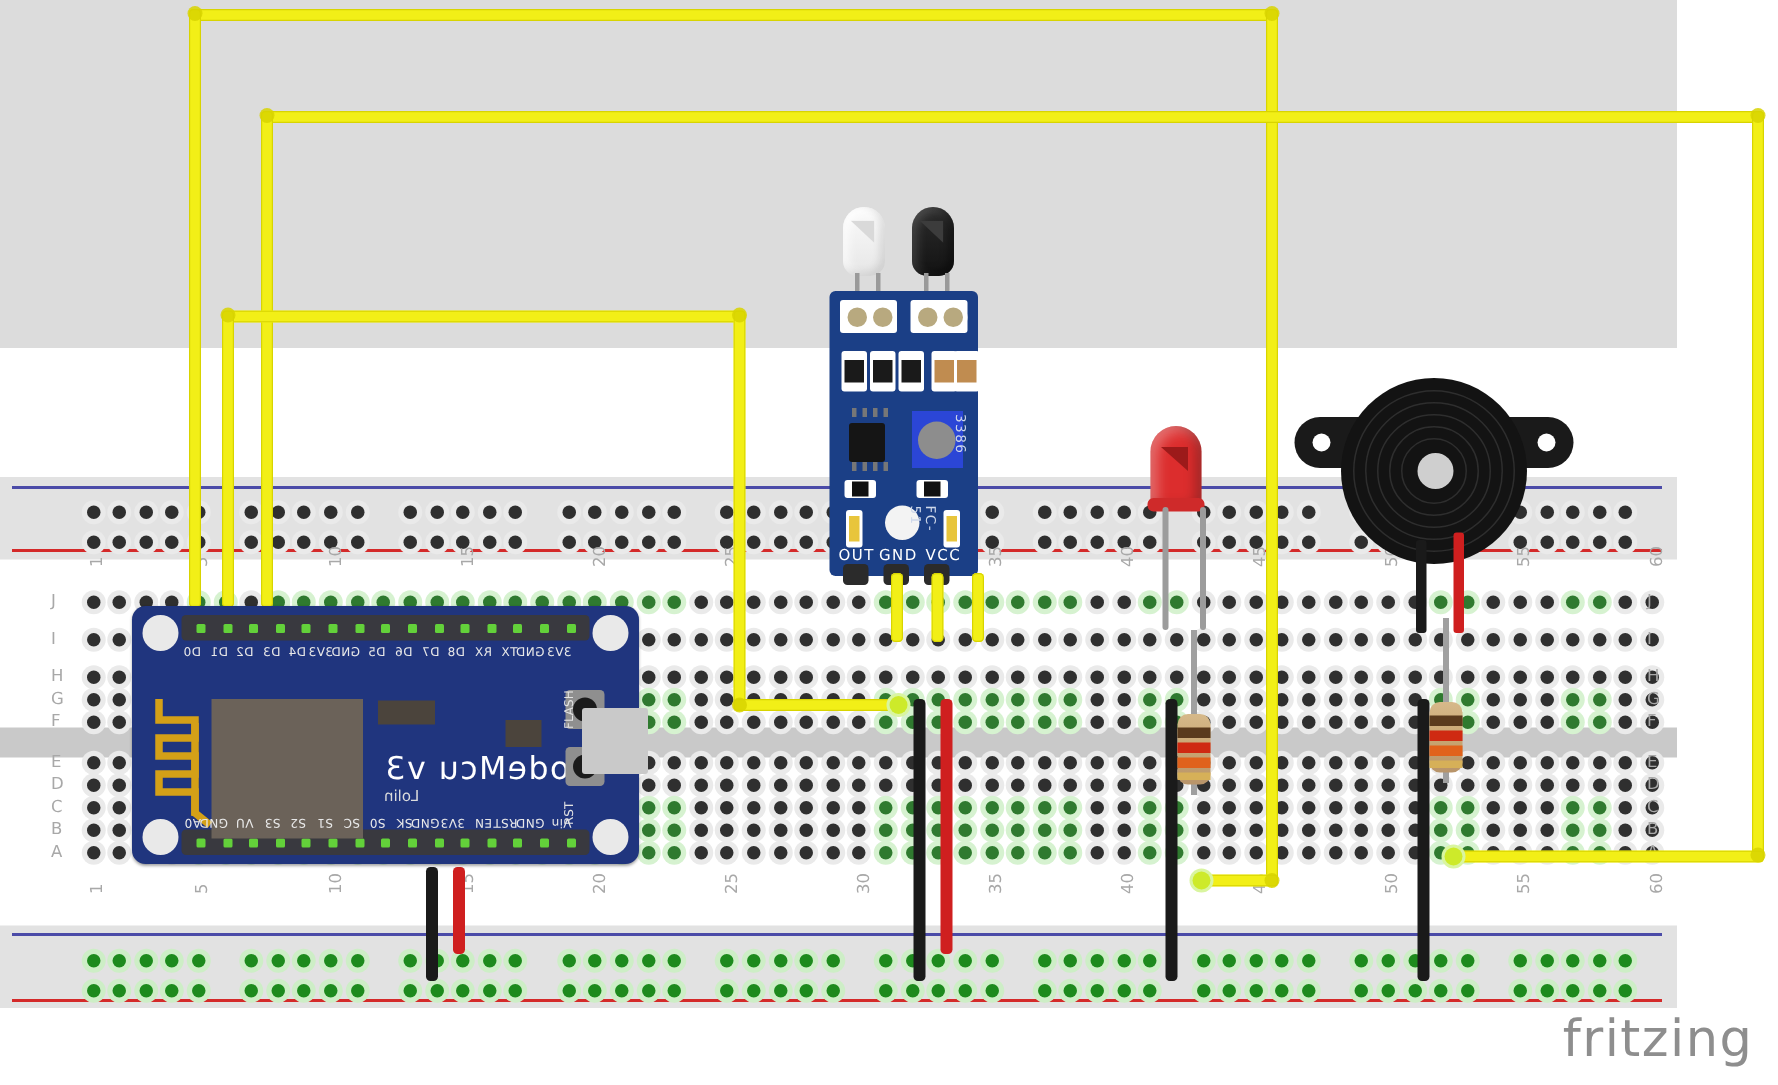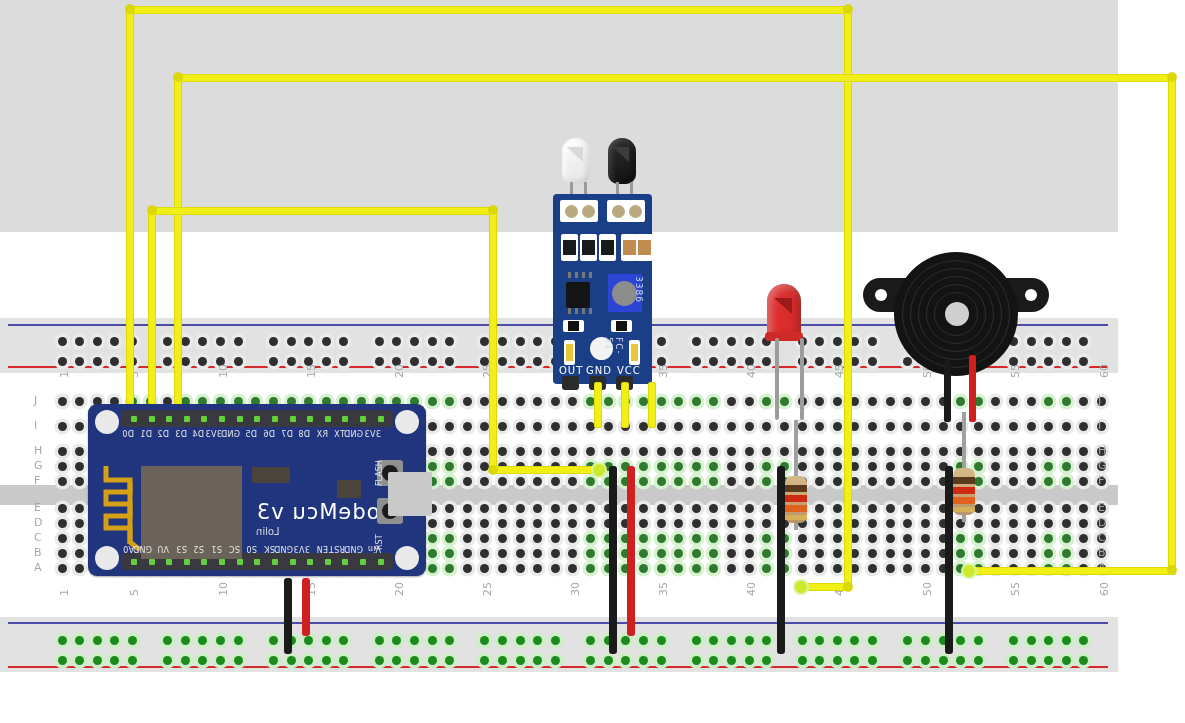--- a/index.html
+++ b/index.html
@@ -1246,13 +1246,14 @@
   <div class="resistor" style="left:953px;top:412px;height:110px;">
     <div class="lead" style="top:0;height:110px;"></div>
     <div class="bodyr" style="top:56px;">
       <div class="band" style="top:9px;background:#5a3a1d;"></div>
       <div class="band" style="top:19px;background:#cf2a12;"></div>
       <div class="band" style="top:29px;background:#e0621c;"></div>
       <div class="band" style="top:39px;height:5px;background:#d6b058;"></div>
     </div>
   </div>
 
+  <div id="fritzing">fritzing</div>
 </div>
 
 </body></html>

